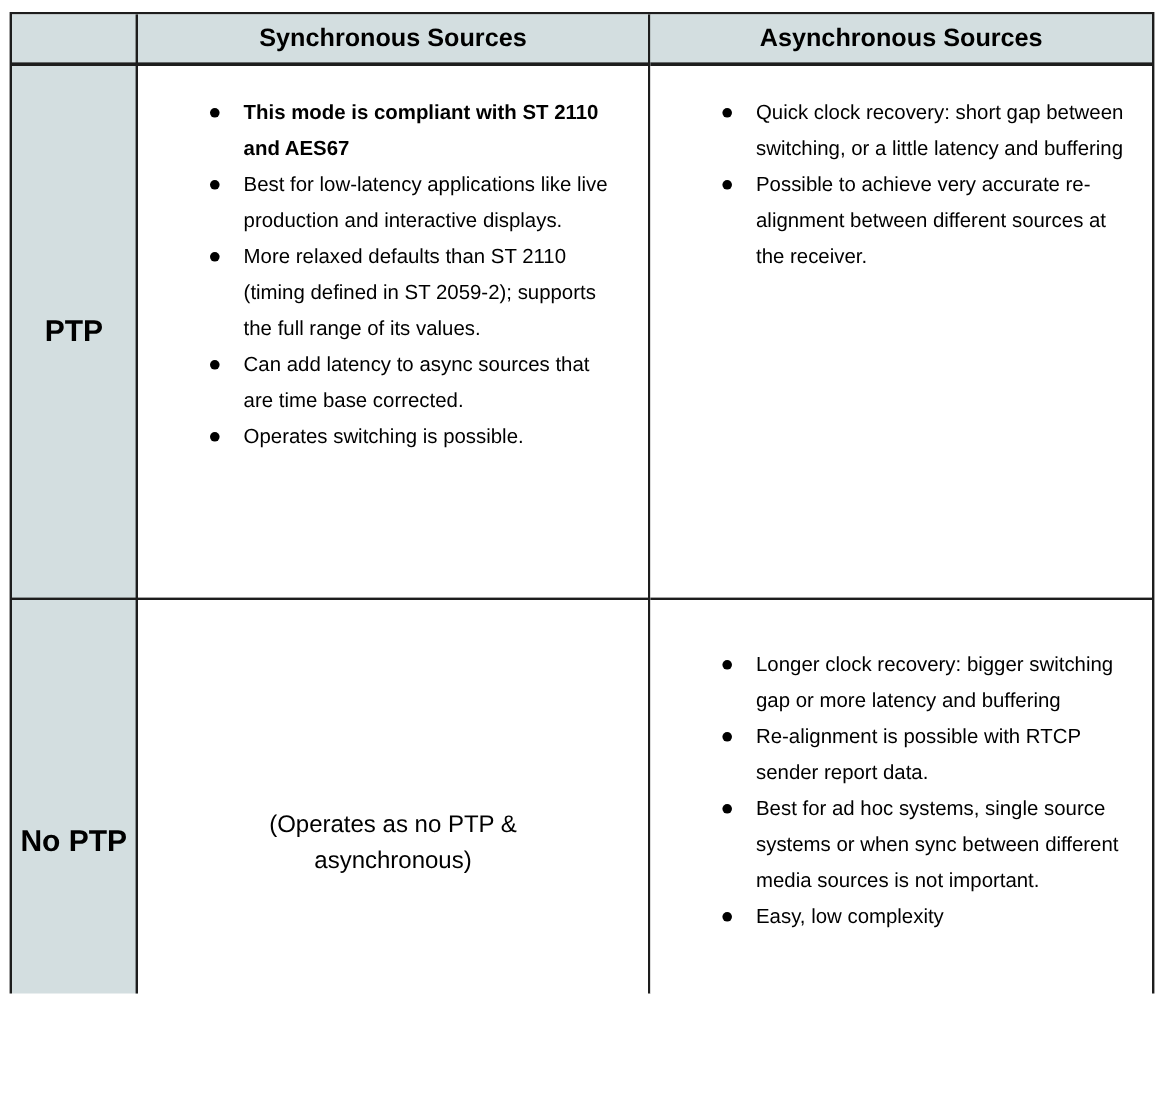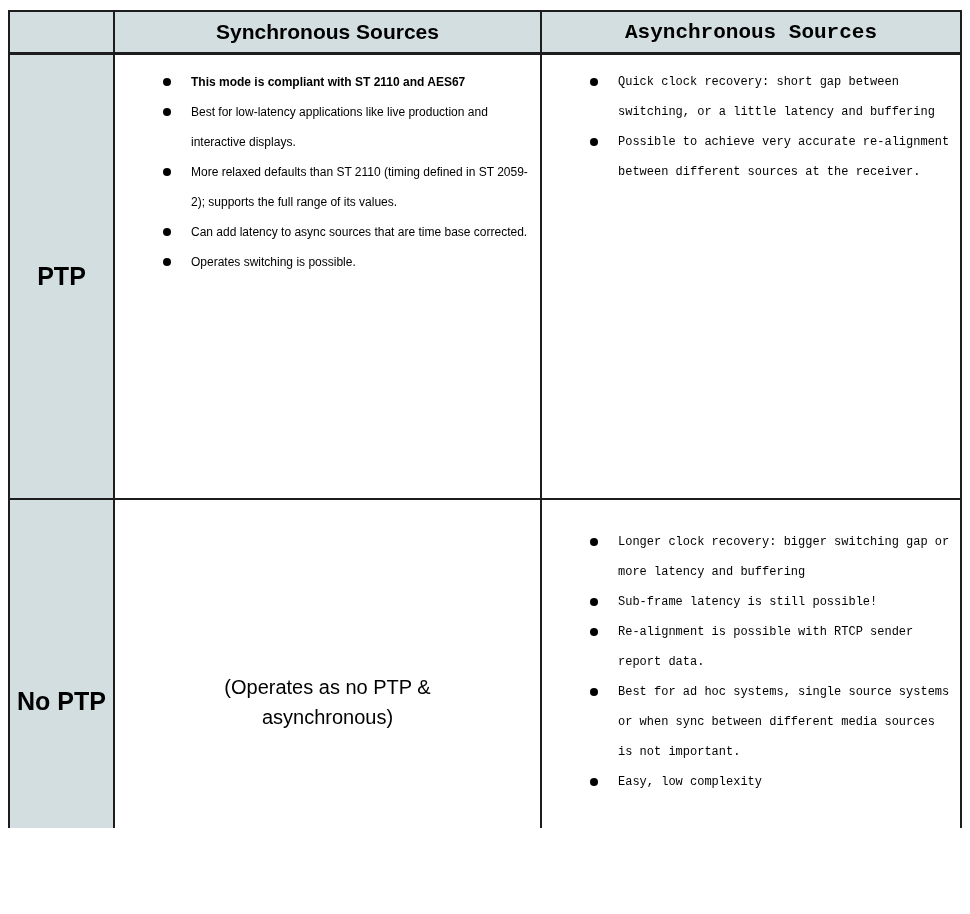--- a/index.html
+++ b/index.html
@@ -30,21 +30,21 @@
     grid-template-rows: 43px 445px 1fr;
     background: #ffffff;
   }
   .cell {
     box-sizing: border-box;
     border-right: 2px solid #1d1d1d;
     border-bottom: 2px solid #1d1d1d;
     background: #ffffff;
     overflow: hidden;
   }
-  .cell.last-col { border-right: none; font-family: Liberation Mono, monospace; }
+  .cell.last-col { border-right: none; }
   .cell.last-row { border-bottom: none; }
   .cell.shaded { background: #d3dee0; }
   .cell.header-row { border-bottom-width: 3px; }
 
   .header-cell {
     display: flex;
     align-items: center;
     justify-content: center;
     font-weight: 700;
     font-size: 21px;
@@ -55,23 +55,23 @@
     justify-content: center;
     font-weight: 700;
     font-size: 25px;
   }
   .bullets-cell {
     padding: 12px 10px 10px 46px;
   }
   .bullets-cell.extra-top { padding-top: 27px; }
   ul.bullets {
     list-style: none;
-    margin: 0;
+    margin: 12px;
     padding: 0;
-    font-size: 12px;
+    font-size: 17px;
     line-height: 30px;
   }
   ul.bullets li {
     position: relative;
     padding-left: 30px;
   }
   ul.bullets li::before {
     content: "";
     position: absolute;
     left: 2px;
@@ -125,21 +125,20 @@
 
     <div class="cell shaded rowlabel-cell last-row">No PTP</div>
     <div class="cell undefined-cell last-row">
       <div class="undef-block">
         <div class="undef-sub">(Operates as no PTP &amp; asynchronous)</div>
       </div>
     </div>
     <div class="cell bullets-cell extra-top last-col last-row">
       <ul class="bullets">
           <li>Longer clock recovery: bigger switching gap or more latency and buffering</li>
-          <li>Sub-frame latency is still possible!</li>
           <li>Re-alignment is possible with RTCP sender report data.</li>
           <li>Best for ad hoc systems, single source systems or when sync between different media sources is not important.</li>
           <li>Easy, low complexity</li>
         </ul>
     </div>
 
   </div>
 </div>
 
 </body></html>

